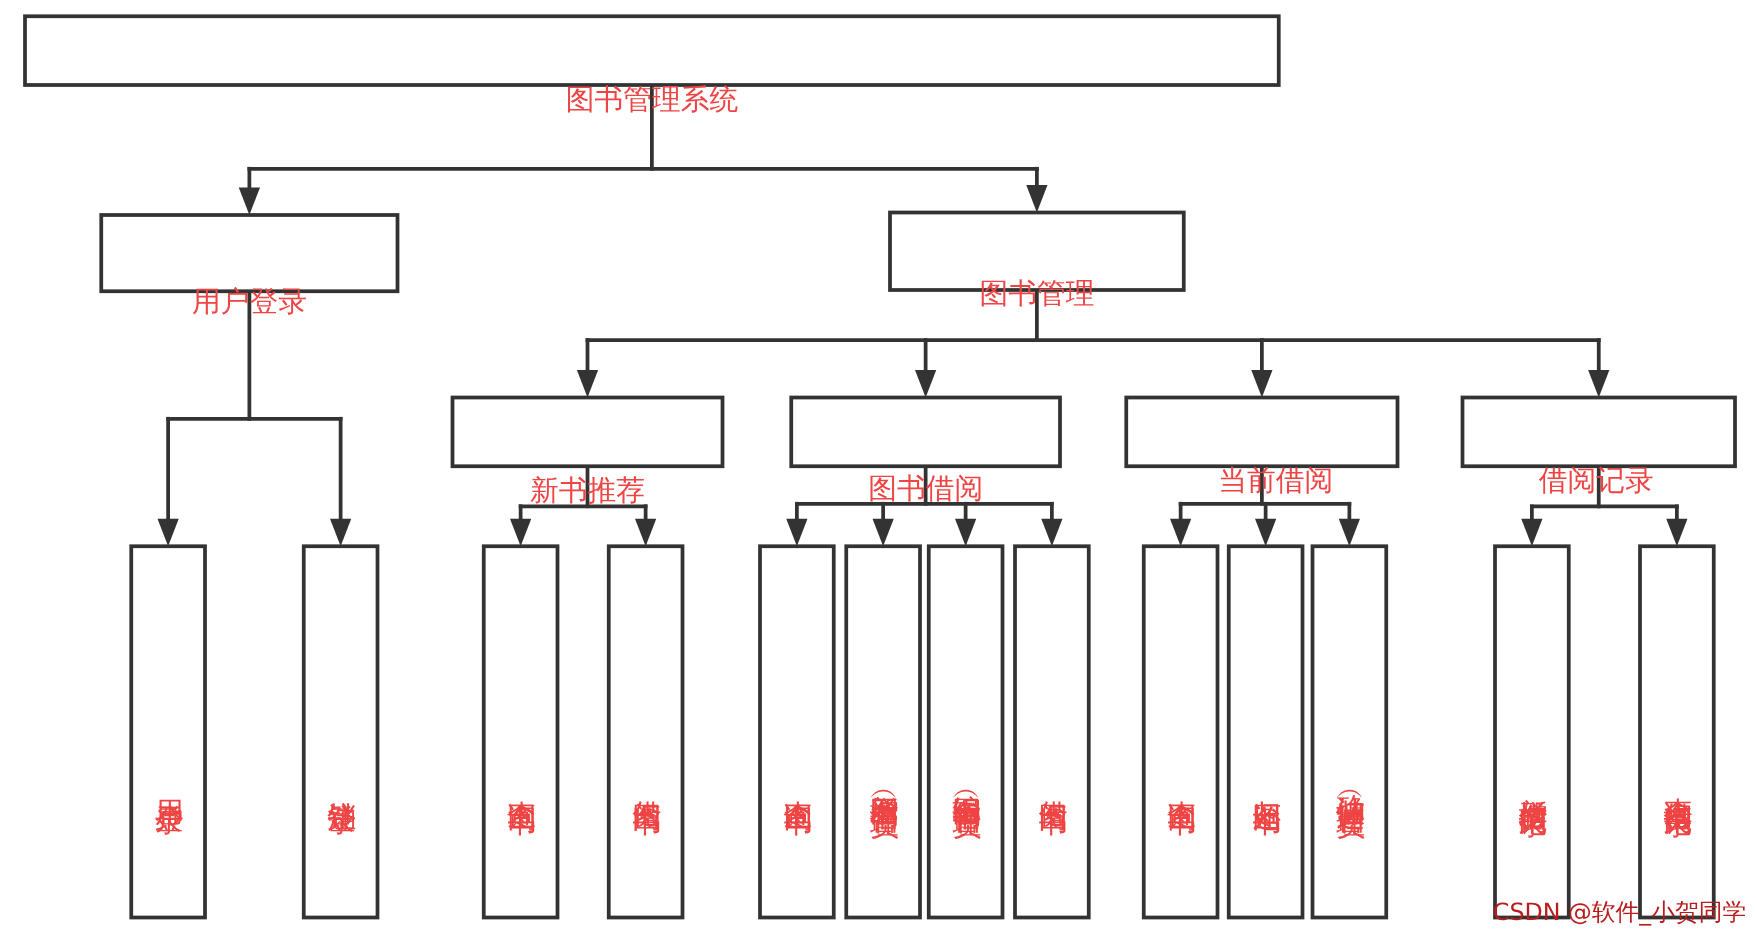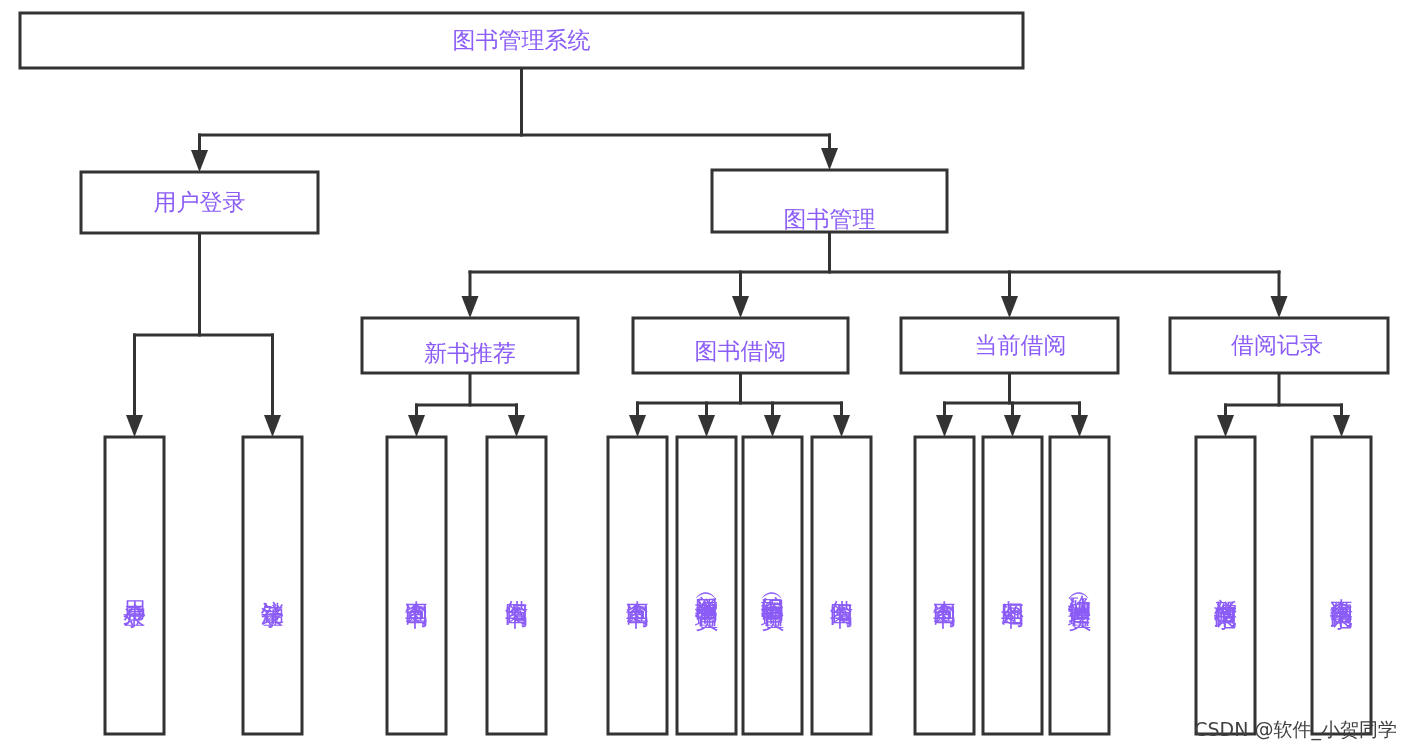--- a/index.html
+++ b/index.html
@@ -37,44 +37,45 @@
   }
   .arrow-head {
     fill: #333333;
     stroke: none;
   }
   .node-label {
     position: absolute;
     display: flex;
     align-items: center;
     justify-content: center;
-    color: #8b5cf6;
+    color: #ef4444;
     font-family: "DejaVu Sans", "Liberation Sans", sans-serif;
     pointer-events: none;
     box-sizing: border-box;
+    margin-top: 40px;
   }
   .node-label.horizontal {
     font-size: 23px;
     line-height: 1.15;
     white-space: nowrap;
   }
   .node-label.vertical {
     writing-mode: vertical-rl;
     text-orientation: upright;
     font-size: 23px;
     line-height: 1.18;
     letter-spacing: 2px;
     white-space: nowrap;
   }
   .watermark {
     position: absolute;
     right: 8px;
     bottom: 4px;
     font-size: 19px;
-    color: #404040;
+    color: #b91c1c;
     font-family: "DejaVu Sans", "Liberation Sans", sans-serif;
     white-space: nowrap;
   }
 </style>
 </head>
 <body>
 
 <div id="diagram-root">
 
   <svg class="flow" viewBox="0 0 1405 747">
@@ -166,21 +167,21 @@
         <rect x="983" y="437" width="59" height="297" class="box-rect"></rect>
         <rect x="1050" y="437" width="59" height="297" class="box-rect"></rect>
         <rect x="1196" y="437" width="59" height="297" class="box-rect"></rect>
         <rect x="1312" y="437" width="59" height="297" class="box-rect"></rect>
       </g>
   </svg>
 
   <div id="label-layer">
       <div class="node-label horizontal" style="left: 20px; top: 13px; width: 1003px; height: 55px;">图书管理系统</div>
       <div class="node-label horizontal" style="left: 81px; top: 172px; width: 237px; height: 61px;">用户登录</div>
-      <div class="node-label horizontal" style="left: 712px; top: 188px; width: 235px; height: 62px;">图书管理</div>
+      <div class="node-label horizontal" style="left: 712px; top: 164px; width: 235px; height: 62px;">图书管理</div>
       <div class="node-label horizontal" style="left: 362px; top: 318px; width: 216px; height: 71px;">新书推荐</div>
       <div class="node-label horizontal" style="left: 633px; top: 318px; width: 215px; height: 66px;">图书借阅</div>
       <div class="node-label horizontal" style="left: 901px; top: 318px; width: 239px; height: 55px;">当前借阅</div>
       <div class="node-label horizontal" style="left: 1170px; top: 318px; width: 214px; height: 55px;">借阅记录</div>
       <div class="node-label vertical" style="left: 105px; top: 437px; width: 59px; height: 297px;">用户登录</div>
       <div class="node-label vertical" style="left: 243px; top: 437px; width: 59px; height: 297px;">注销登录</div>
       <div class="node-label vertical" style="left: 387px; top: 437px; width: 59px; height: 297px;">查询图书</div>
       <div class="node-label vertical" style="left: 487px; top: 437px; width: 59px; height: 297px;">借阅图书</div>
       <div class="node-label vertical" style="left: 608px; top: 437px; width: 59px; height: 297px;">查询图书</div>
       <div class="node-label vertical" style="left: 677px; top: 437px; width: 59px; height: 297px;">新增图书（管理员）</div>

